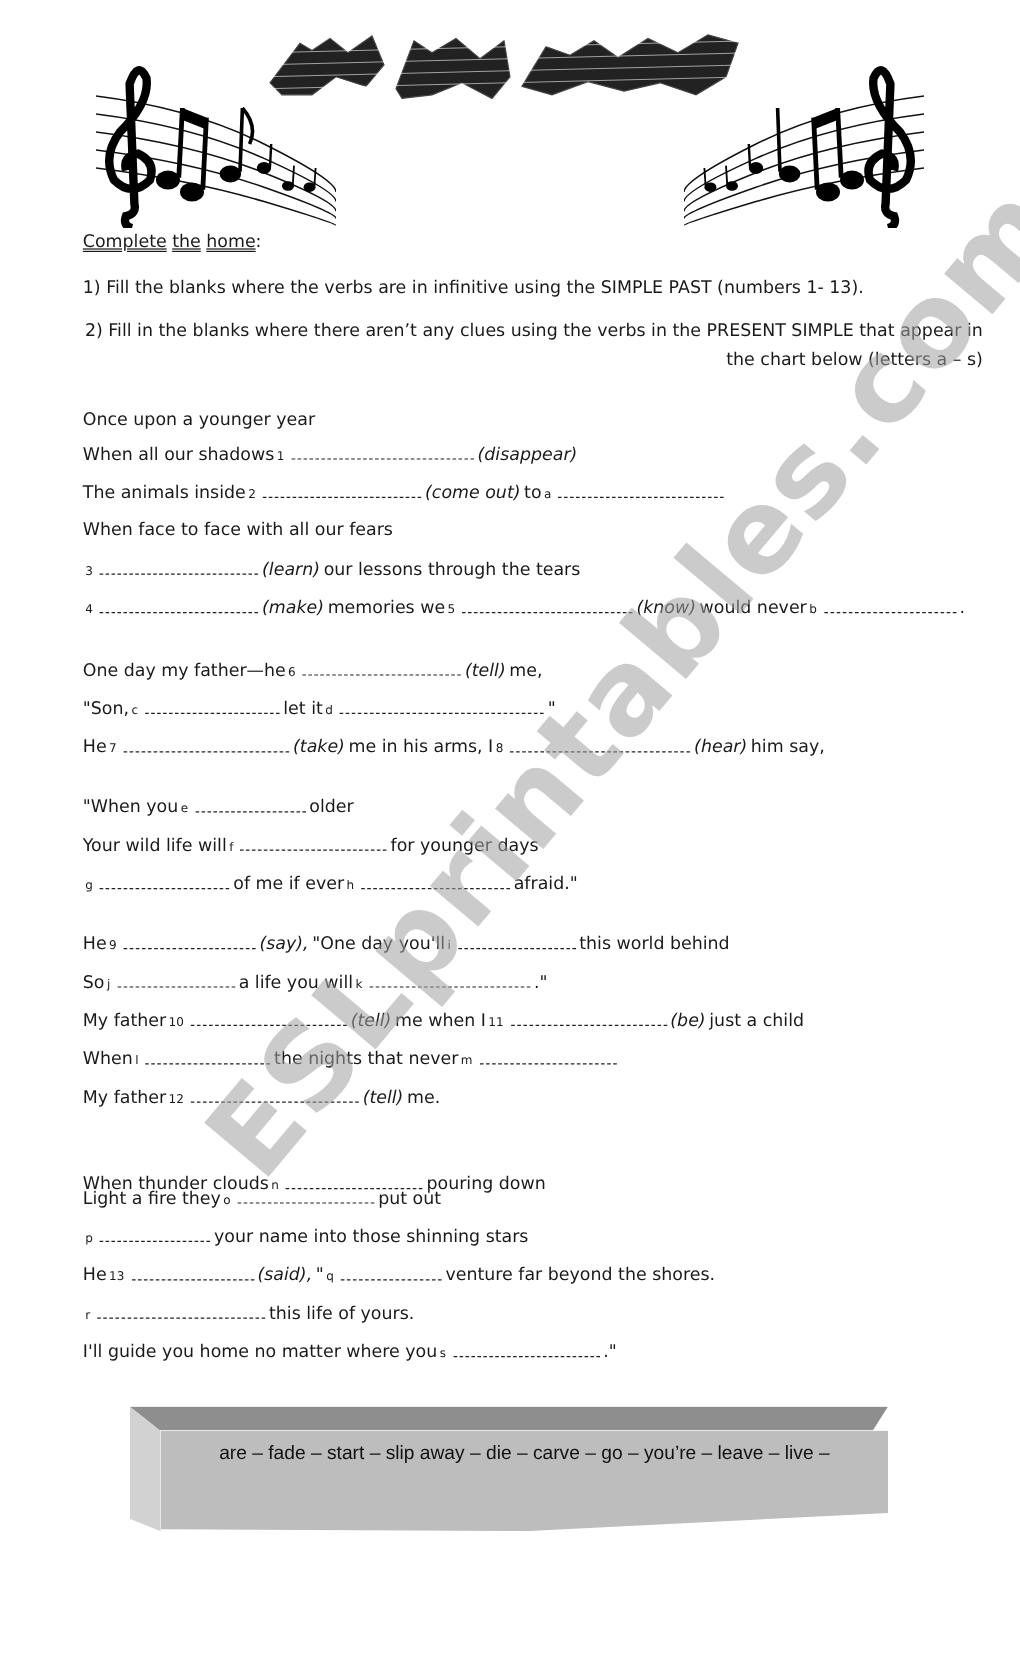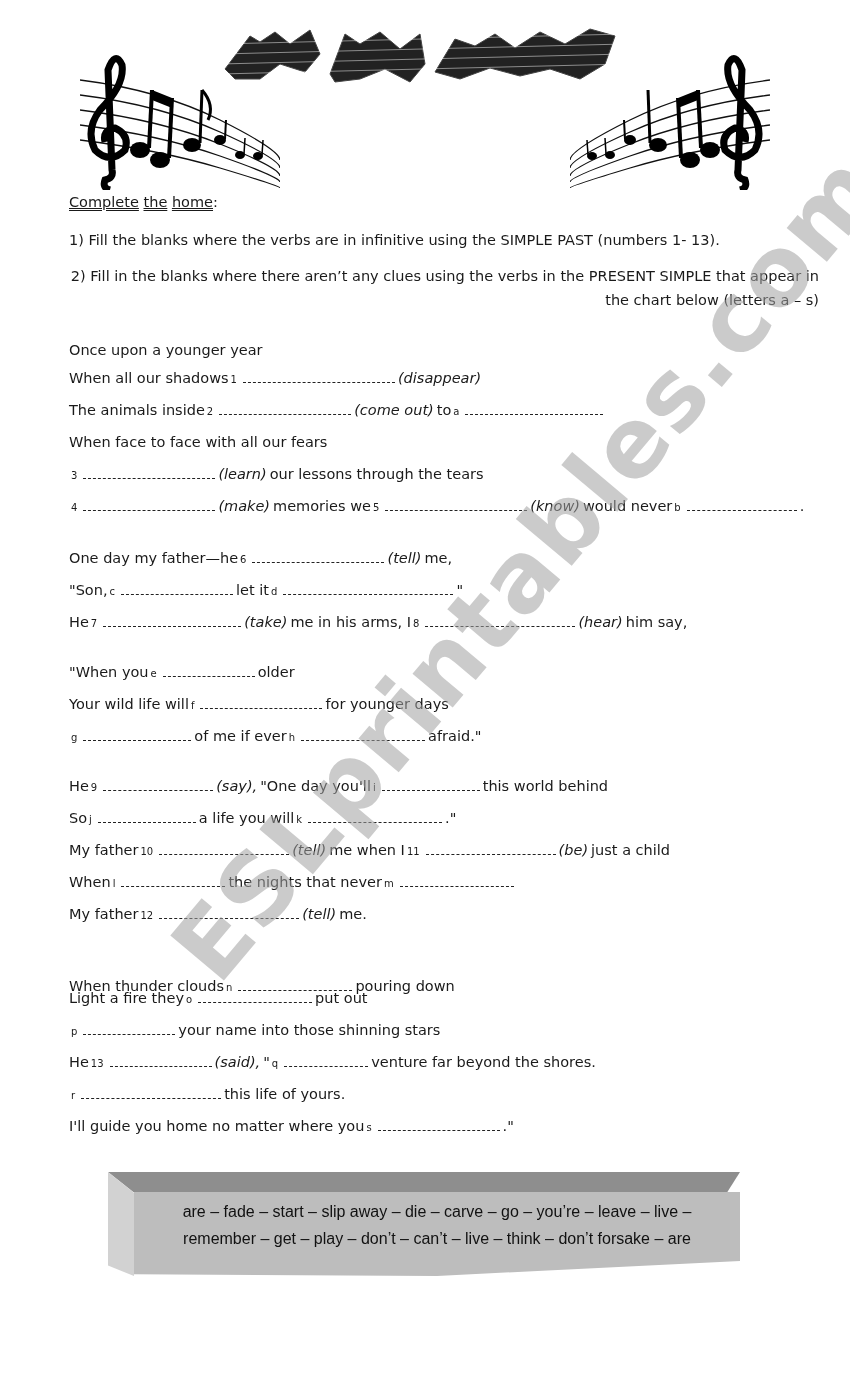--- a/index.html
+++ b/index.html
@@ -210,18 +210,17 @@
       <span>I'll guide you home no matter where you</span><span class="num">s</span><span class="blank" style="width:122px"></span><span>."</span>
     </div>
   </div>
 
   <div class="wordbox">
     <div class="wordbox-top"></div>
     <div class="wordbox-side"></div>
     <div class="wordbox-front"></div>
     <div class="wordbox-text">
       <div>are – fade – start – slip away – die – carve – go – you’re – leave – live –</div>
-      <div>remember – get – play – don’t – can’t – live – think – don’t forsake – are</div>
     </div>
   </div>
 
   <div class="watermark" style="left:150px; top:930px;">ESLprintables.com</div>
 </div>
 
 </body></html>

